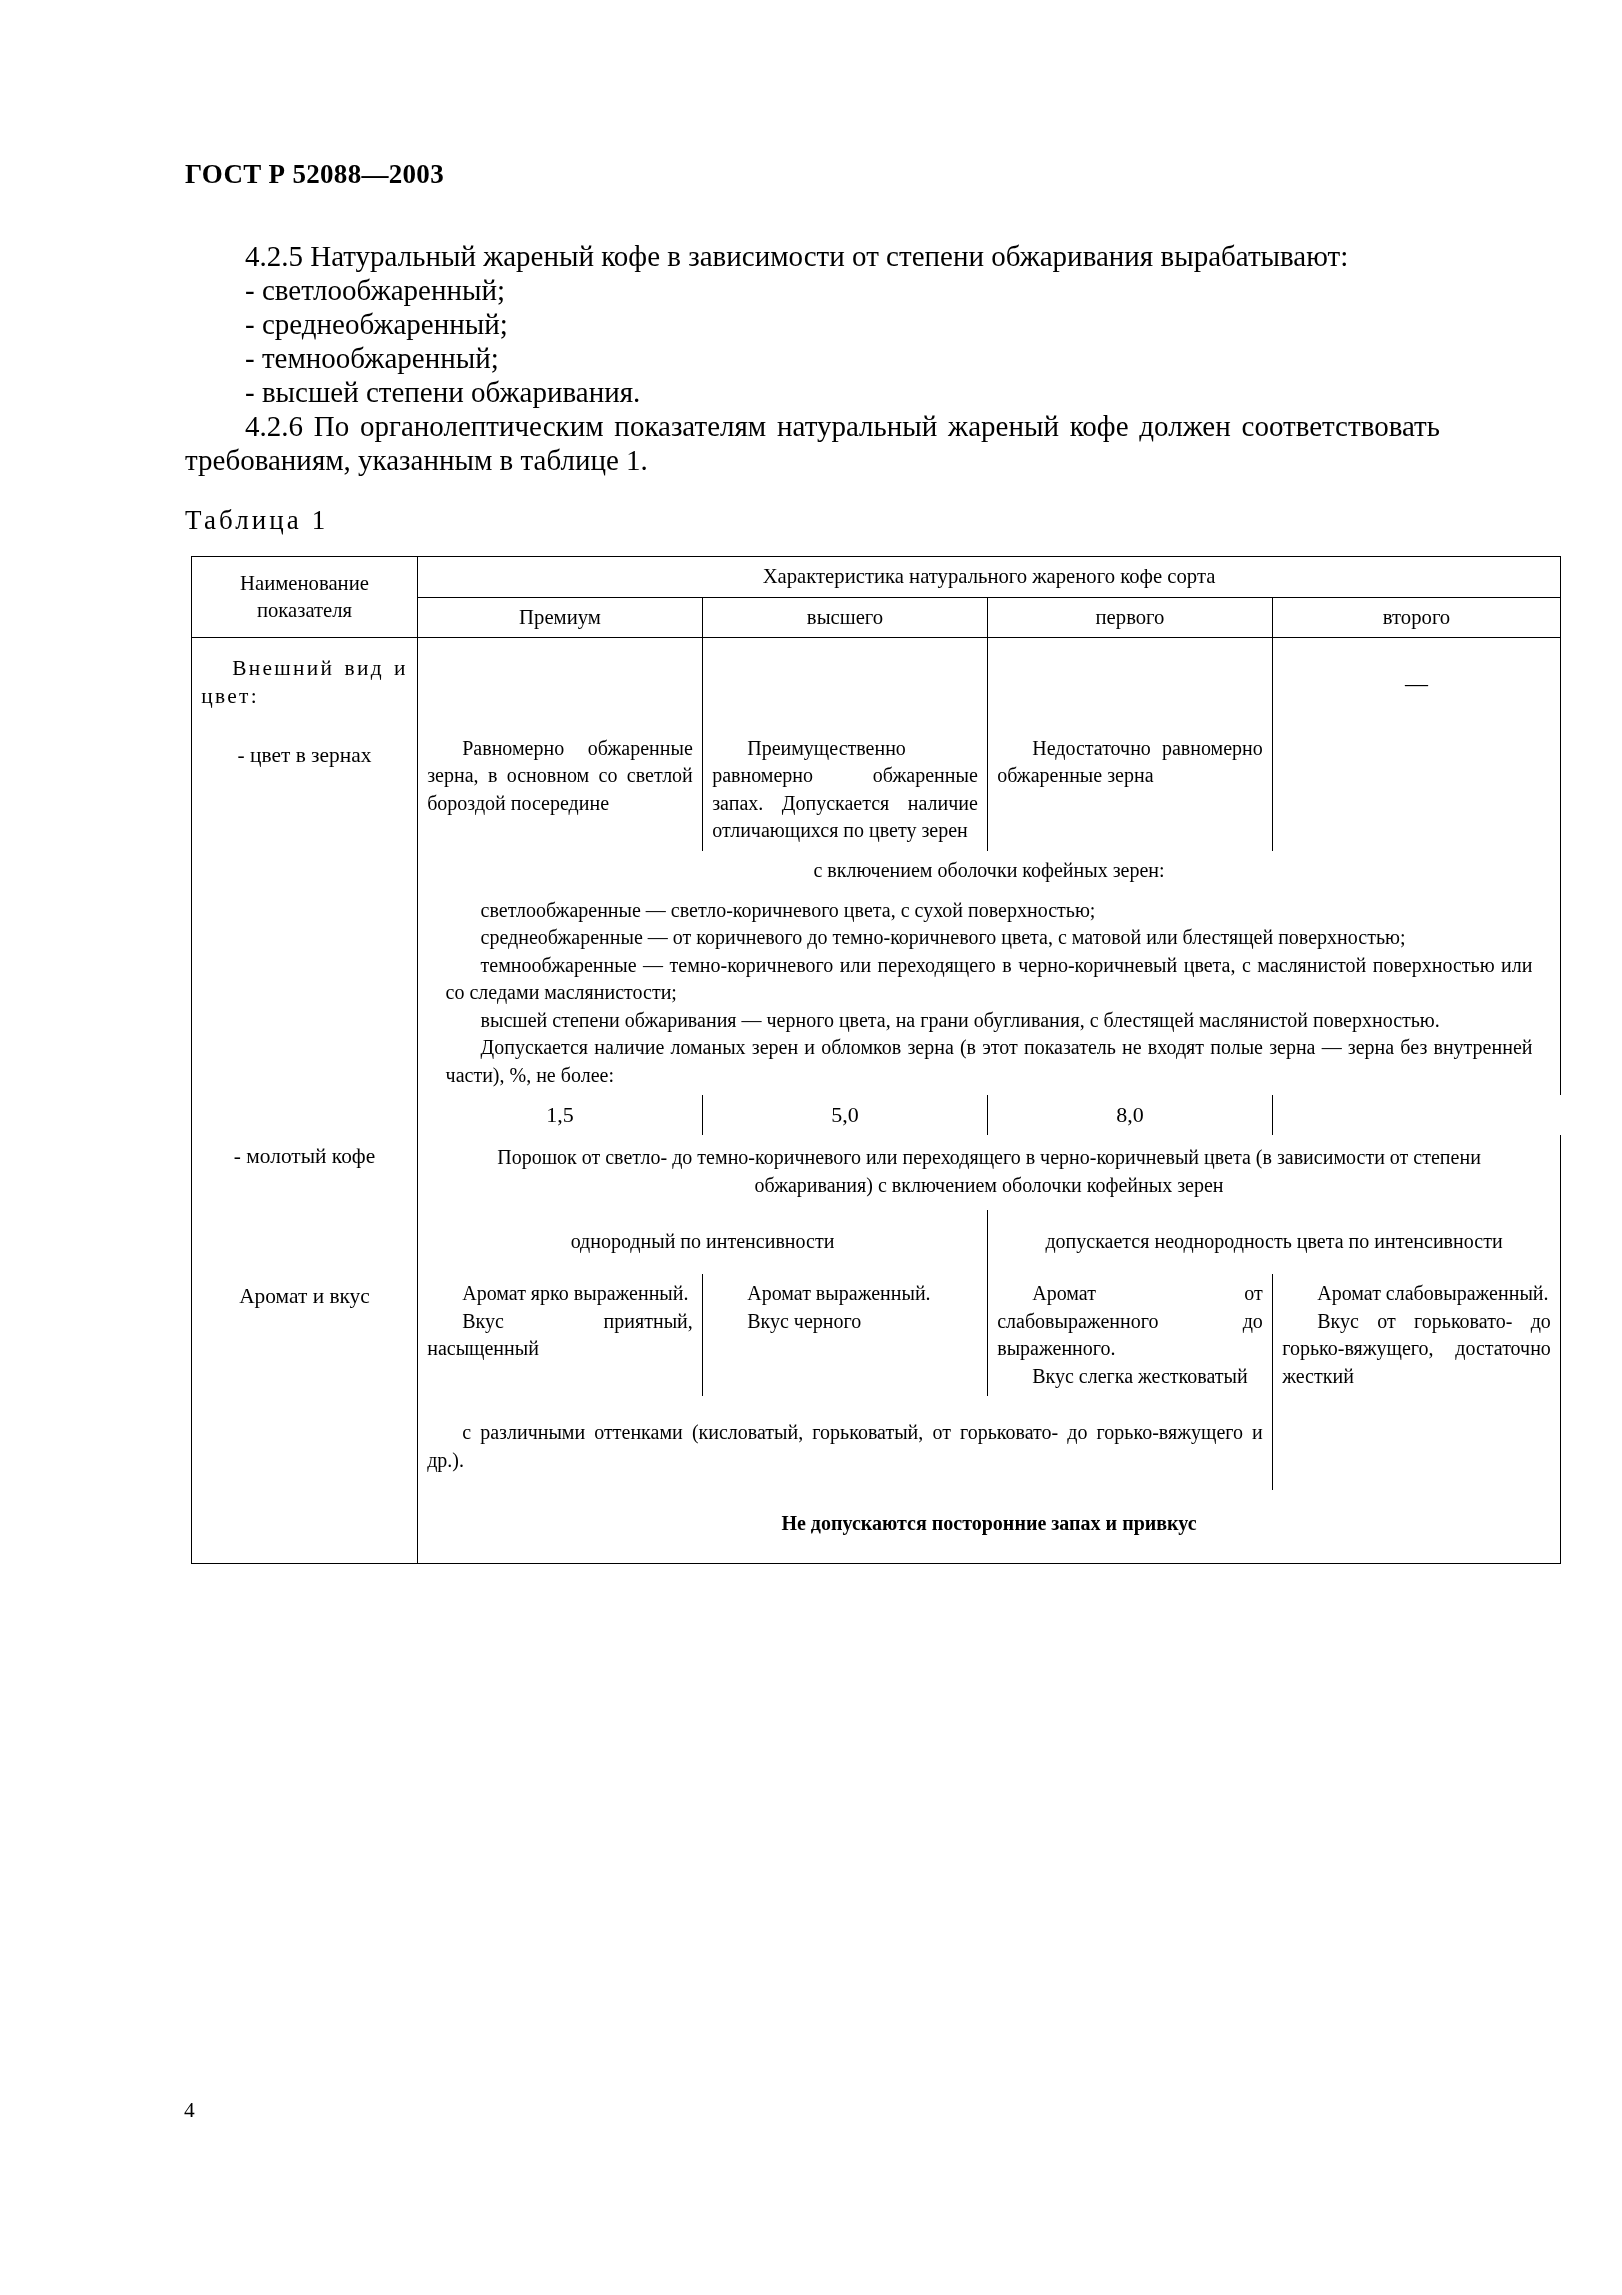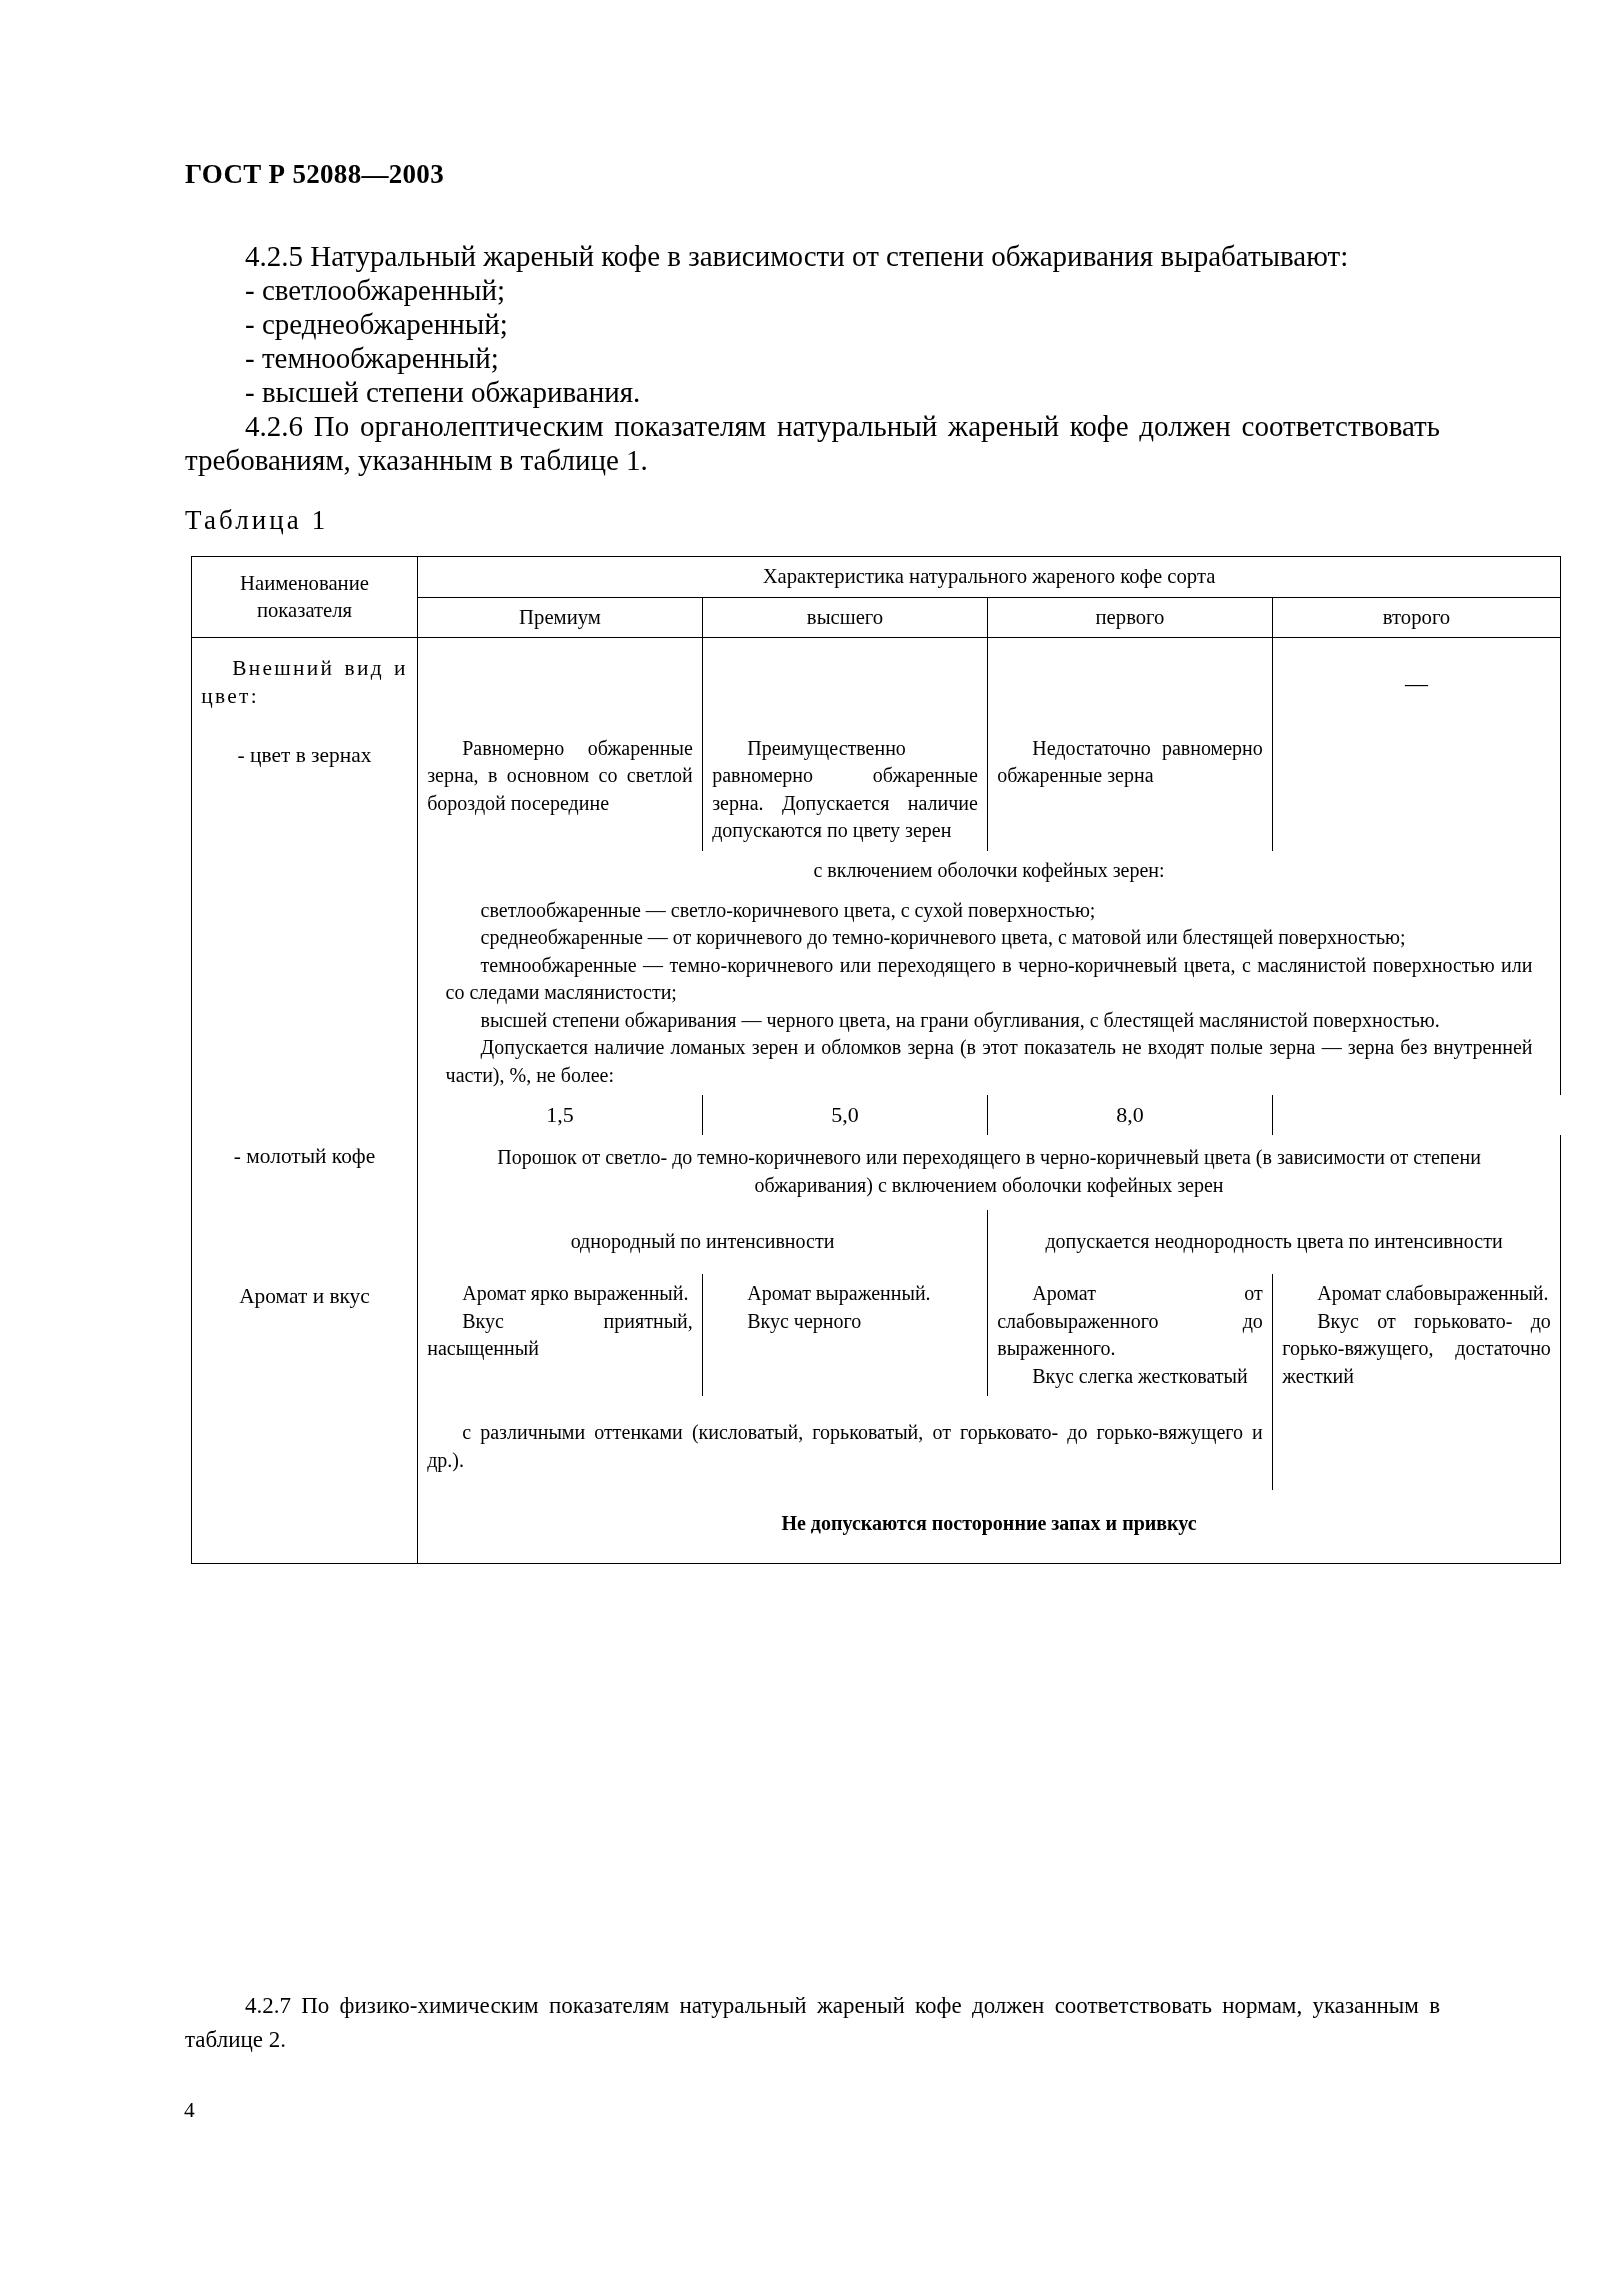--- a/index.html
+++ b/index.html
@@ -148,21 +148,21 @@
           <td class="nb-bottom">&nbsp;</td>
           <td class="nb-bottom">&nbsp;</td>
           <td class="nb-bottom" rowspan="2">
             <div class="dash-cell" style="padding-top:26px;">—</div>
           </td>
         </tr>
 
         <tr>
           <td class="nb-top nb-bottom c-center lead-lbl" style="padding-top:26px;">- цвет в зернах</td>
           <td class="nb-top nb-bottom c-just-ind" style="padding-top:18.4px;">Равномерно обжаренные зерна, в основном со светлой бороздой посередине</td>
-          <td class="nb-top nb-bottom c-just-ind" style="padding-top:18.4px;">Преимущественно равномерно обжаренные зерна. Допускается наличие допускаются по цвету зерен</td>
+          <td class="nb-top nb-bottom c-just-ind" style="padding-top:18.4px;">Преимущественно равномерно обжаренные запах. Допускается наличие отличающихся по цвету зерен</td>
           <td class="nb-top nb-bottom c-just-ind" style="padding-top:18.4px;">Недостаточно равномерно обжаренные зерна</td>
         </tr>
 
         <tr>
           <td class="nb-top nb-bottom">&nbsp;</td>
           <td colspan="4" class="nb-top nb-bottom blockcenter">с включением оболочки кофейных зерен:</td>
         </tr>
 
         <tr>
           <td class="nb-top nb-bottom">&nbsp;</td>
@@ -220,20 +220,17 @@
         </tr>
 
         <tr>
           <td class="nb-top">&nbsp;</td>
           <td colspan="4" class="nb-top c-center" style="padding-top:20px; padding-bottom:26px;font-weight:bold;">Не допускаются посторонние запах и привкус</td>
         </tr>
       </tbody>
     </table>
   </div>
 
-  <div class="footer-block">
-    <div class="p-indent">4.2.7  По физико-химическим показателям натуральный жареный кофе должен соответствовать нормам, указанным в таблице 2.</div>
-  </div>
 
   <div class="page-number">4</div>
 
 </div>
 
 
 </body></html>

